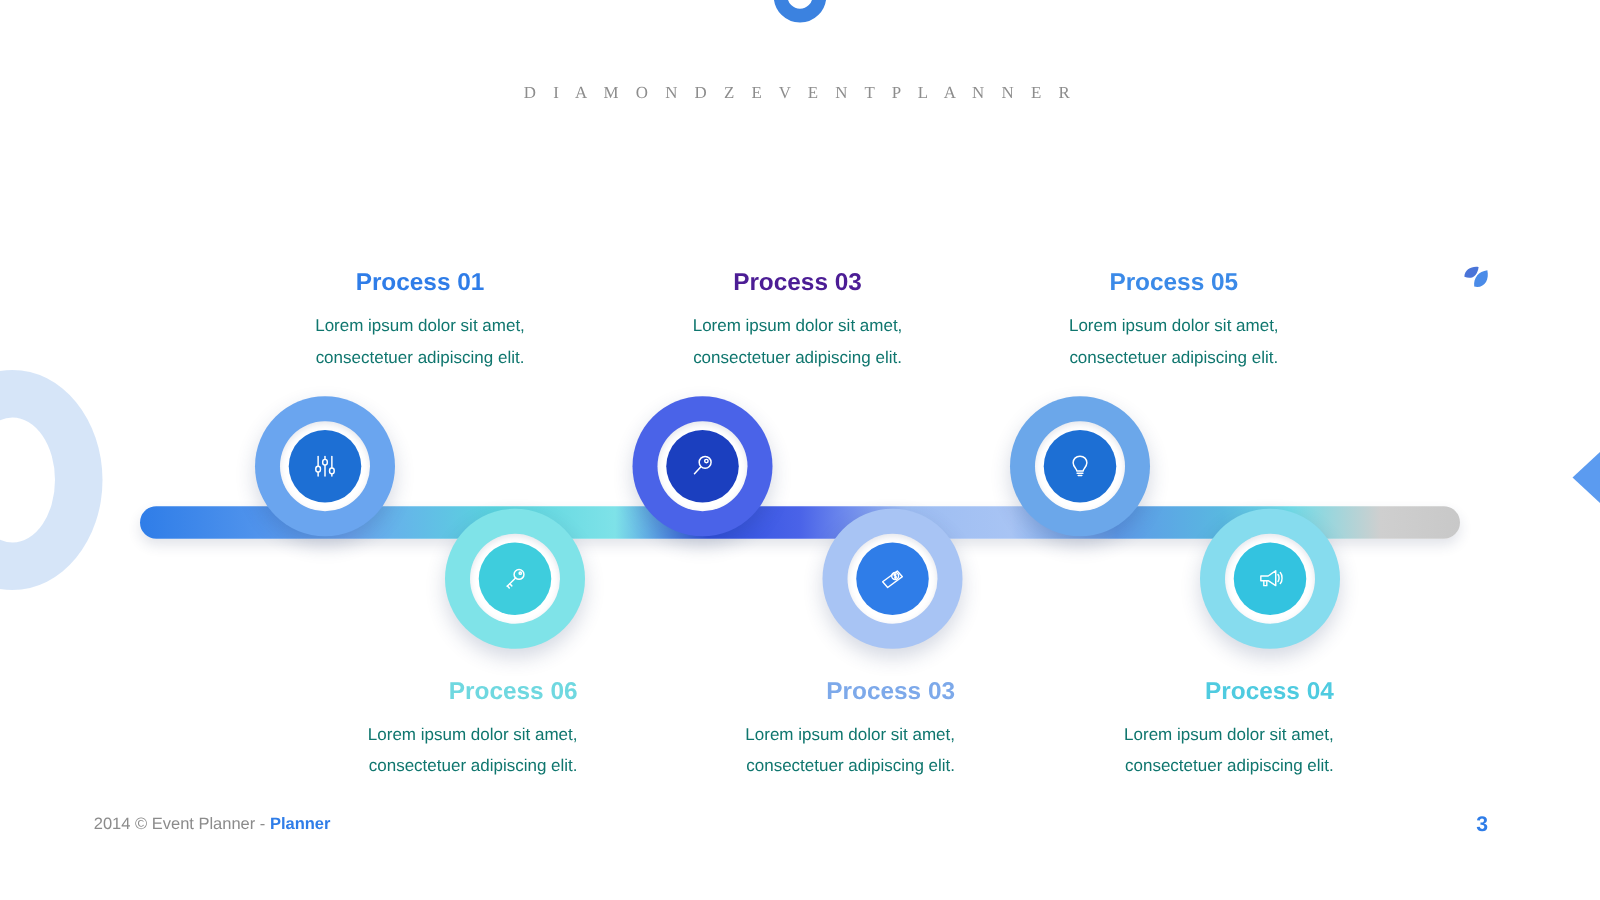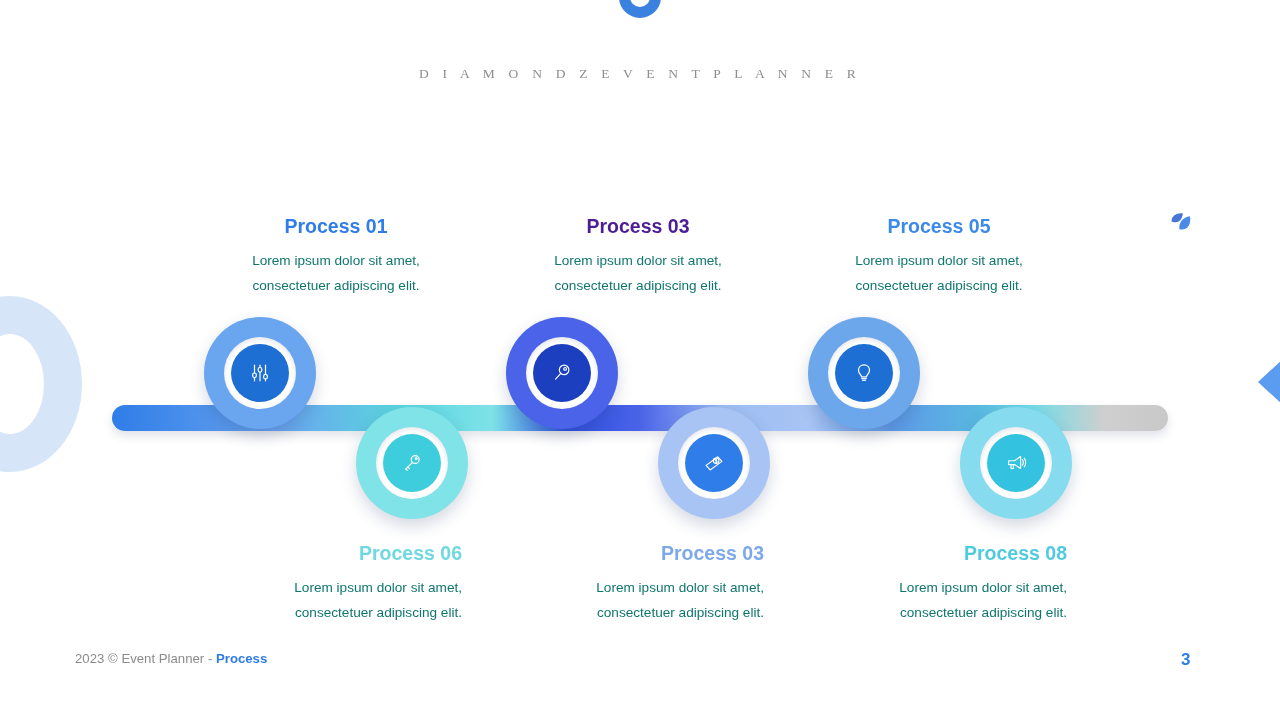--- a/index.html
+++ b/index.html
@@ -328,25 +328,25 @@
 
   <div class="pblock align-right" style="left:514px; top:542px;">
     <div class="ptitle" style="color:#7da9ea;">Process 03</div>
     <div class="pbody">
       <div>Lorem ipsum dolor sit amet,</div>
       <div>consectetuer adipiscing elit.</div>
     </div>
   </div>
 
   <div class="pblock align-right" style="left:817px; top:542px;">
-    <div class="ptitle" style="color:#4fcbe0;">Process 08</div>
+    <div class="ptitle" style="color:#4fcbe0;">Process 04</div>
     <div class="pbody">
       <div>Lorem ipsum dolor sit amet,</div>
       <div>consectetuer adipiscing elit.</div>
     </div>
   </div>
 
   <div class="footer-text">
-    <span>2023 © Event Planner - </span><span class="brand">Process</span>
+    <span>2014 © Event Planner - </span><span class="brand">Planner</span>
   </div>
   <div class="page-num">3</div>
 
 </div>
 
 </body></html>

